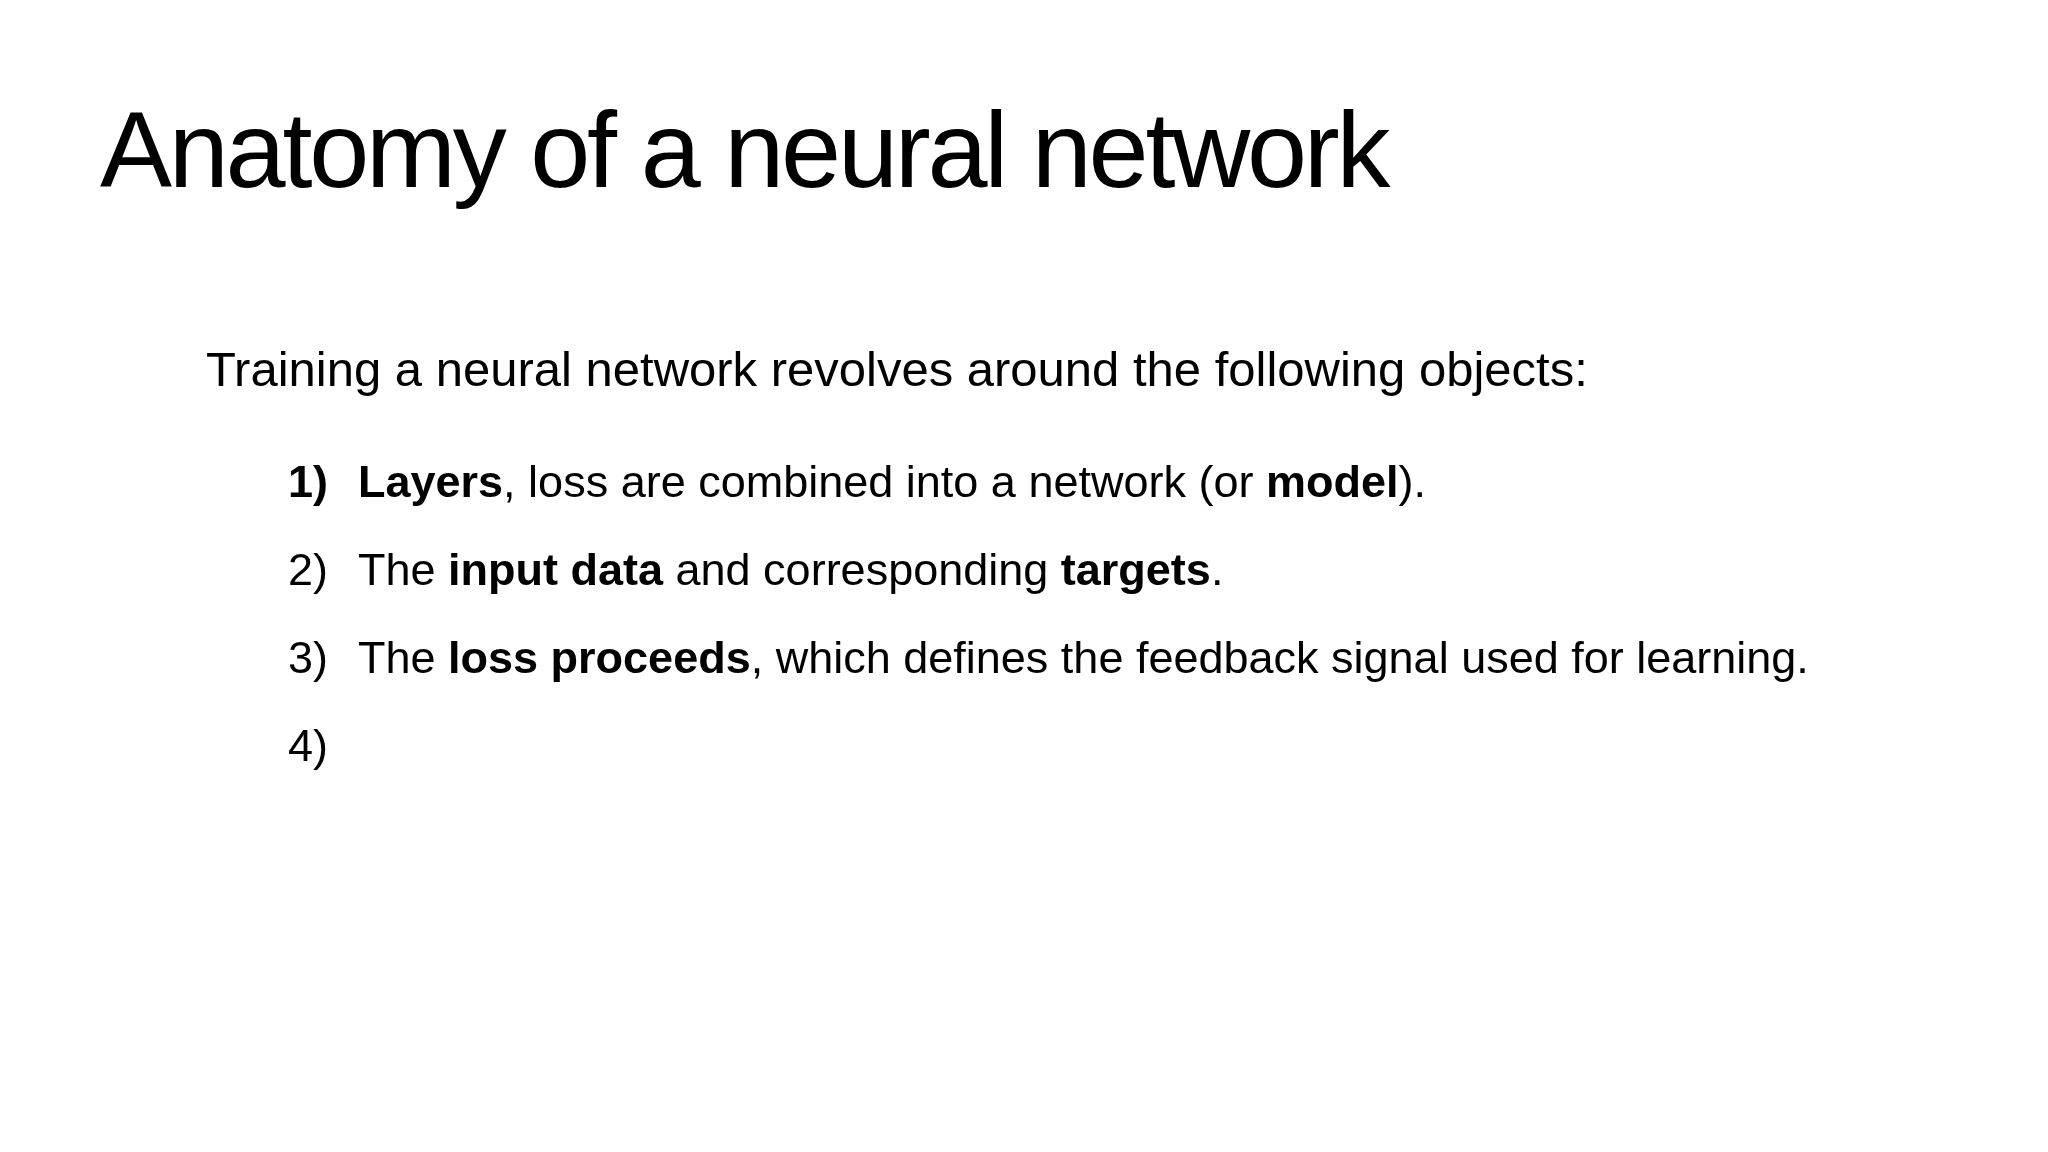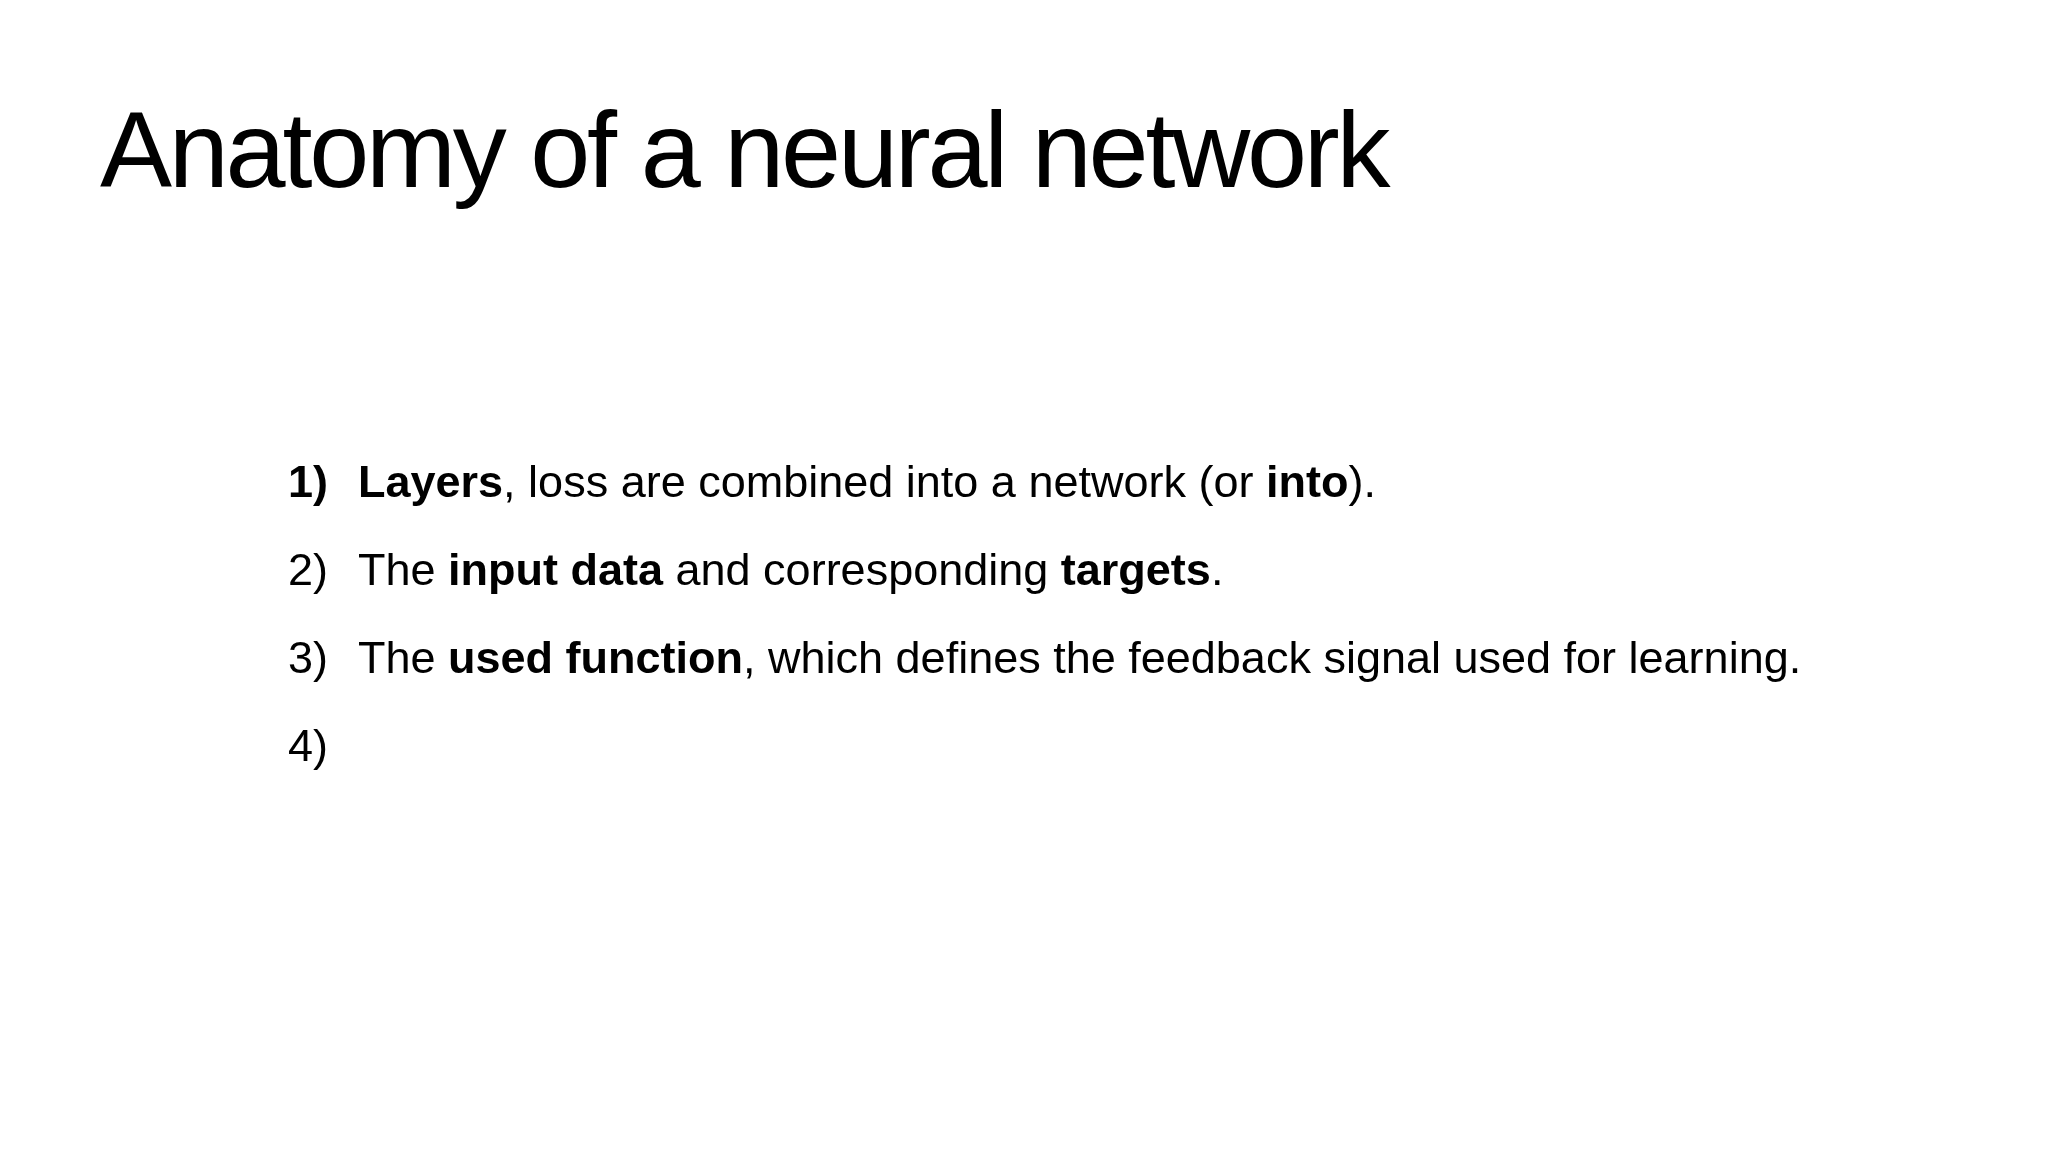--- a/index.html
+++ b/index.html
@@ -56,30 +56,31 @@
   }
   .b {
     font-weight: 700;
   }
 </style>
 </head>
 <body>
 
 <div class="slide">
   <h1 class="title">Anatomy of a neural network</h1>
+  <p class="intro">Training a neural network revolves around the following objects:</p>
   <div class="list">
       <div class="list-item">
         <span class="num b">1)</span>
-        <span class="content"><span class="b">Layers</span><span>, loss are combined into a network (or </span><span class="b">into</span><span>).</span></span>
+        <span class="content"><span class="b">Layers</span><span>, loss are combined into a network (or </span><span class="b">model</span><span>).</span></span>
       </div>
       <div class="list-item">
         <span class="num">2)</span>
         <span class="content"><span>The </span><span class="b">input data</span><span> and corresponding </span><span class="b">targets</span><span>.</span></span>
       </div>
       <div class="list-item">
         <span class="num">3)</span>
-        <span class="content"><span>The </span><span class="b">used function</span><span>, which defines the feedback signal used for learning.</span></span>
+        <span class="content"><span>The </span><span class="b">loss proceeds</span><span>, which defines the feedback signal used for learning.</span></span>
       </div>
       <div class="list-item">
         <span class="num">4)</span>
       </div>
     </div>
 </div>
 
 </body></html>

